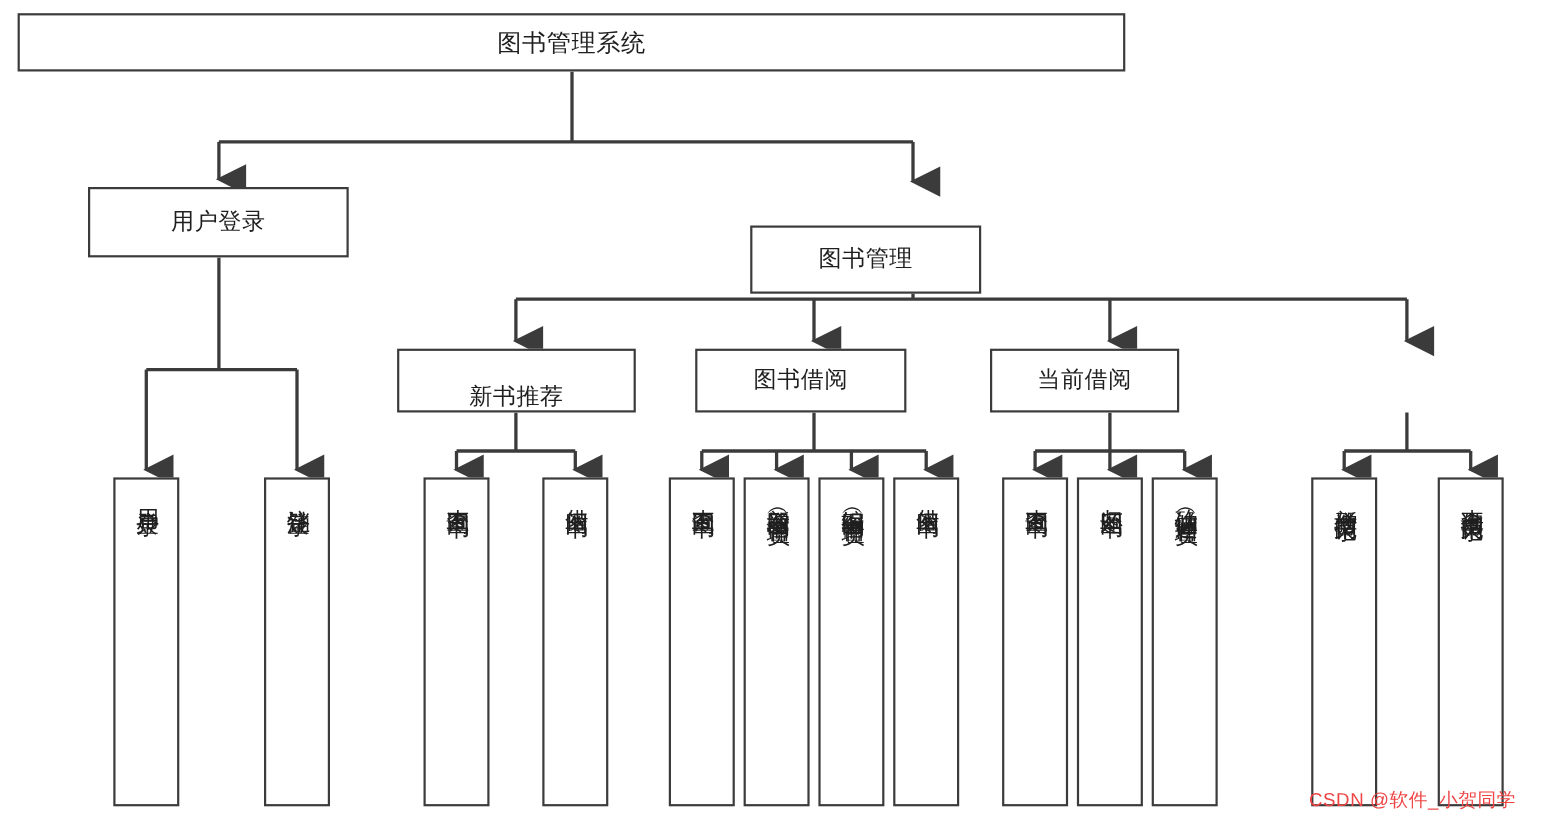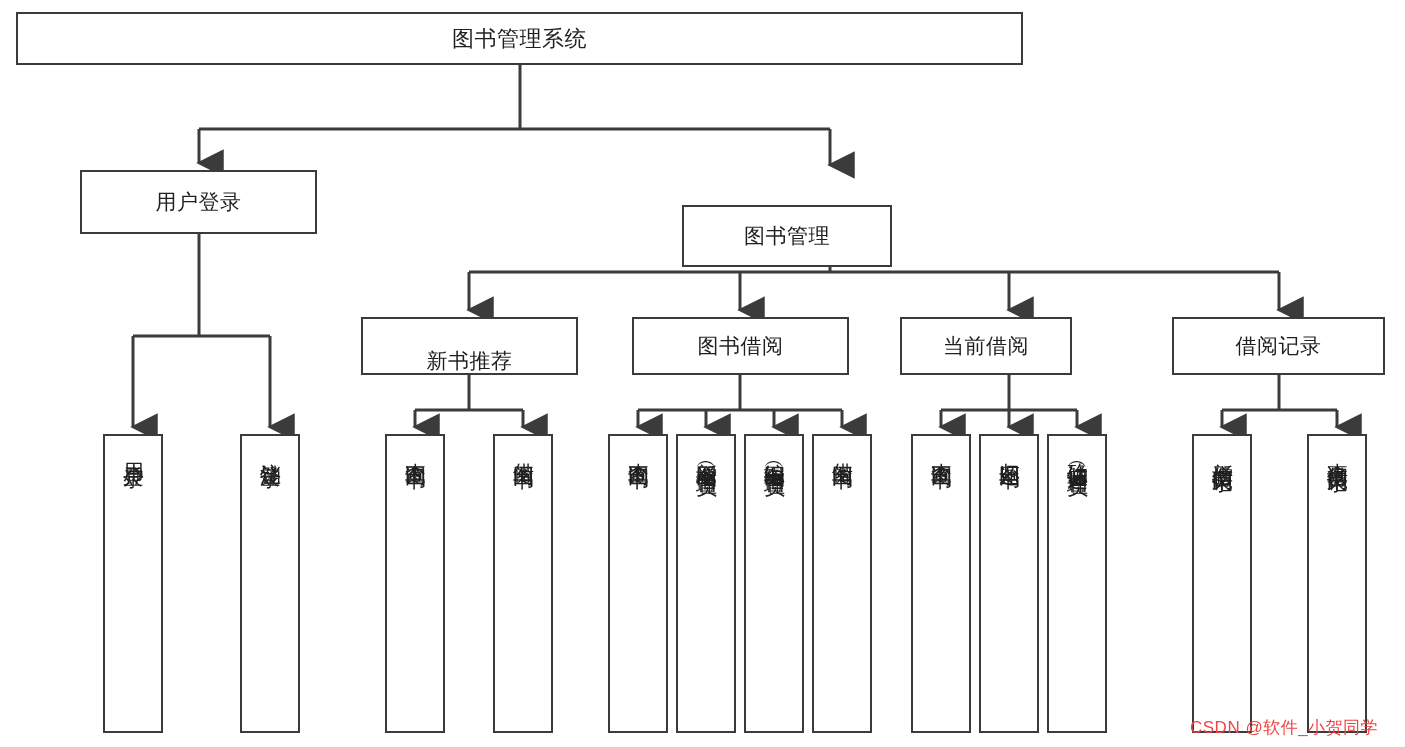--- a/index.html
+++ b/index.html
@@ -135,29 +135,26 @@
   <div class="node" style="left:80px; top:170px; width:237px; height:64px;">
     <span class="label">用户登录</span>
   </div>
   <div class="node" style="left:682px; top:172px; width:210px; height:62px;margin-top:33px;">
     <span class="label">图书管理</span>
   </div>
 
   <div class="node" style="left:361px; top:317px; width:217px; height:58px;align-items:flex-end;">
     <span class="label">新书推荐</span>
   </div>
-  <div class="node" style="left:632px; top:317px; width:217px; height:58px;">
+  <div class="node" style="left:632px; top:317px; width:192px; height:58px;">
     <span class="label">图书借阅</span>
   </div>
   <div class="node" style="left:900px; top:317px; width:172px; height:58px;">
     <span class="label">当前借阅</span>
   </div>
-  <div class="node" style="left:1172px; top:317px; width:213px; height:58px;">
-    <span class="label">借阅记录</span>
-  </div>
 
   <div class="node leaf" style="left:103px; top:434px; width:60px; height:299px;">
     <span class="label">用户登录</span>
   </div>
   <div class="node leaf" style="left:240px; top:434px; width:60px; height:299px;">
     <span class="label">注销登录</span>
   </div>
 
   <div class="node leaf" style="left:385px; top:434px; width:60px; height:299px;">
     <span class="label">查询图书</span>

